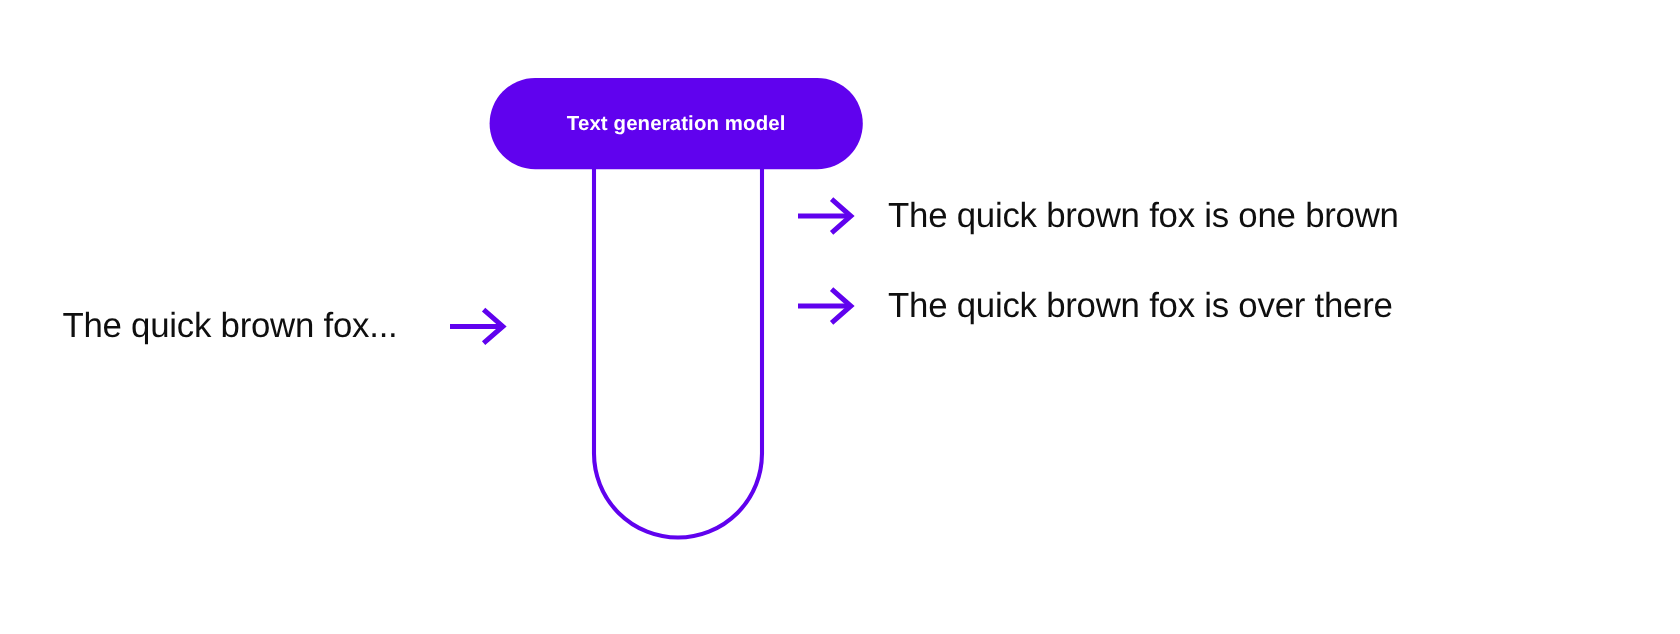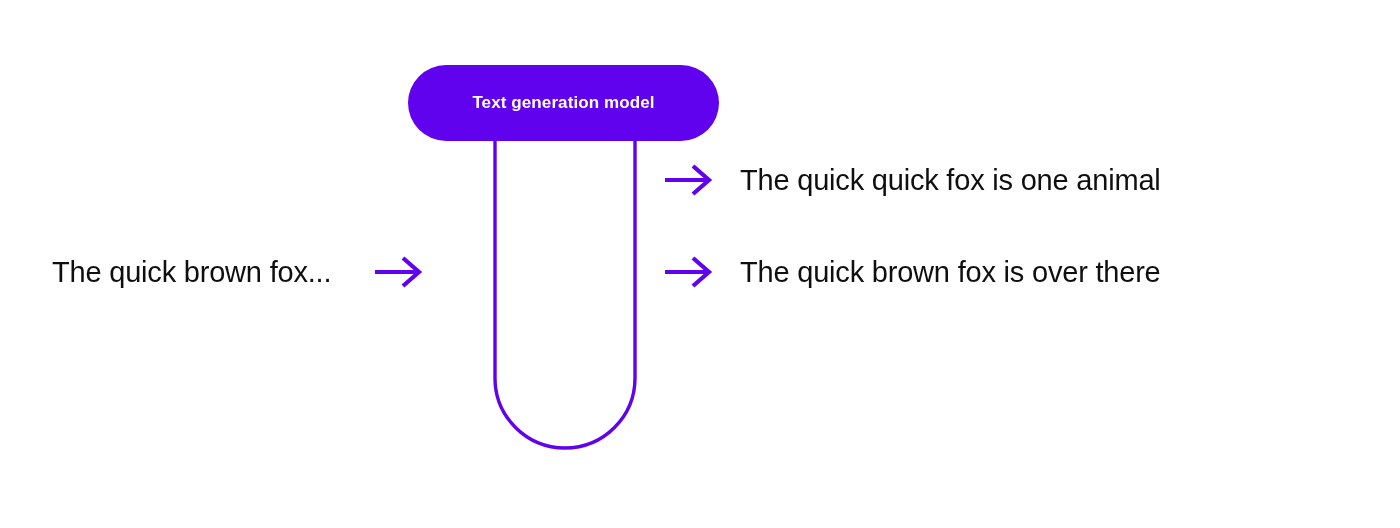--- a/index.html
+++ b/index.html
@@ -78,21 +78,21 @@
   
   .output-row {
     position: absolute;
     left: 663px;
     height: 44px;
     display: flex;
     align-items: center;
     z-index: 2;
   }
   .output-row.r0 { top: 158px; }
-  .output-row.r1 { top: 250px; text-align: right; }
+  .output-row.r1 { top: 233px; text-align: right; }
   .output-row.r2 { top: 341px; }
 
   .output-text {
     margin-left: 27px;
     font-size: 29px;
     color: #0f0f0f;
     white-space: nowrap;
     letter-spacing: -0.2px;
   }
 </style>
@@ -119,21 +119,21 @@
     </span>
   </div>
 
   <div class="output-row r0">
     <span>
       <svg class="arrow" width="50" height="34" viewBox="0 0 50 34">
         <line x1="2" y1="17" x2="44" y2="17" stroke="#6002ee" stroke-width="4.2" stroke-linecap="butt"></line>
         <polyline points="30,3 46,17 30,31" fill="none" stroke="#6002ee" stroke-width="4.2" stroke-linecap="butt" stroke-linejoin="miter"></polyline>
       </svg>
     </span>
-    <span class="output-text">The quick quick fox is one animal</span>
+    <span class="output-text">The quick brown fox is one brown</span>
   </div>
 
   <div class="output-row r1">
     <span>
       <svg class="arrow" width="50" height="34" viewBox="0 0 50 34">
         <line x1="2" y1="17" x2="44" y2="17" stroke="#6002ee" stroke-width="4.2" stroke-linecap="butt"></line>
         <polyline points="30,3 46,17 30,31" fill="none" stroke="#6002ee" stroke-width="4.2" stroke-linecap="butt" stroke-linejoin="miter"></polyline>
       </svg>
     </span>
     <span class="output-text">The quick brown fox is over there</span>

